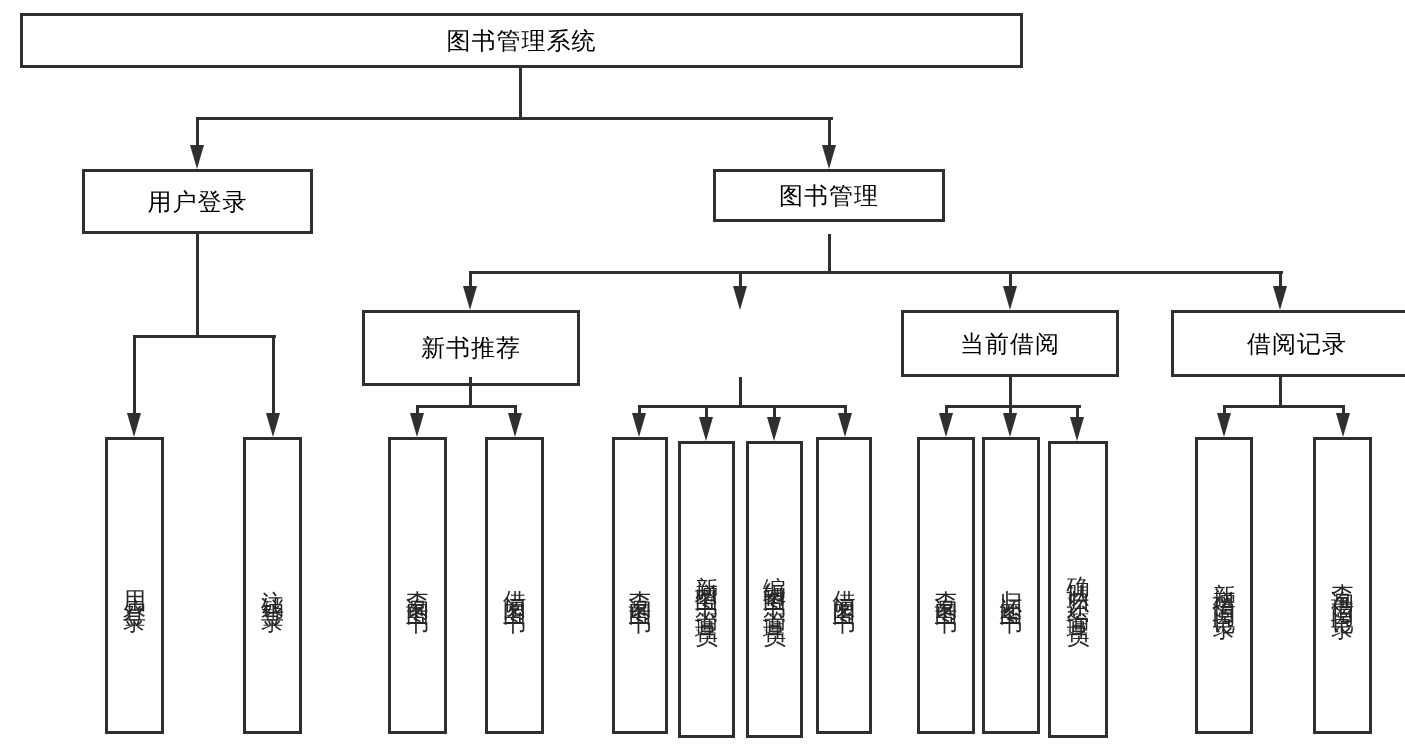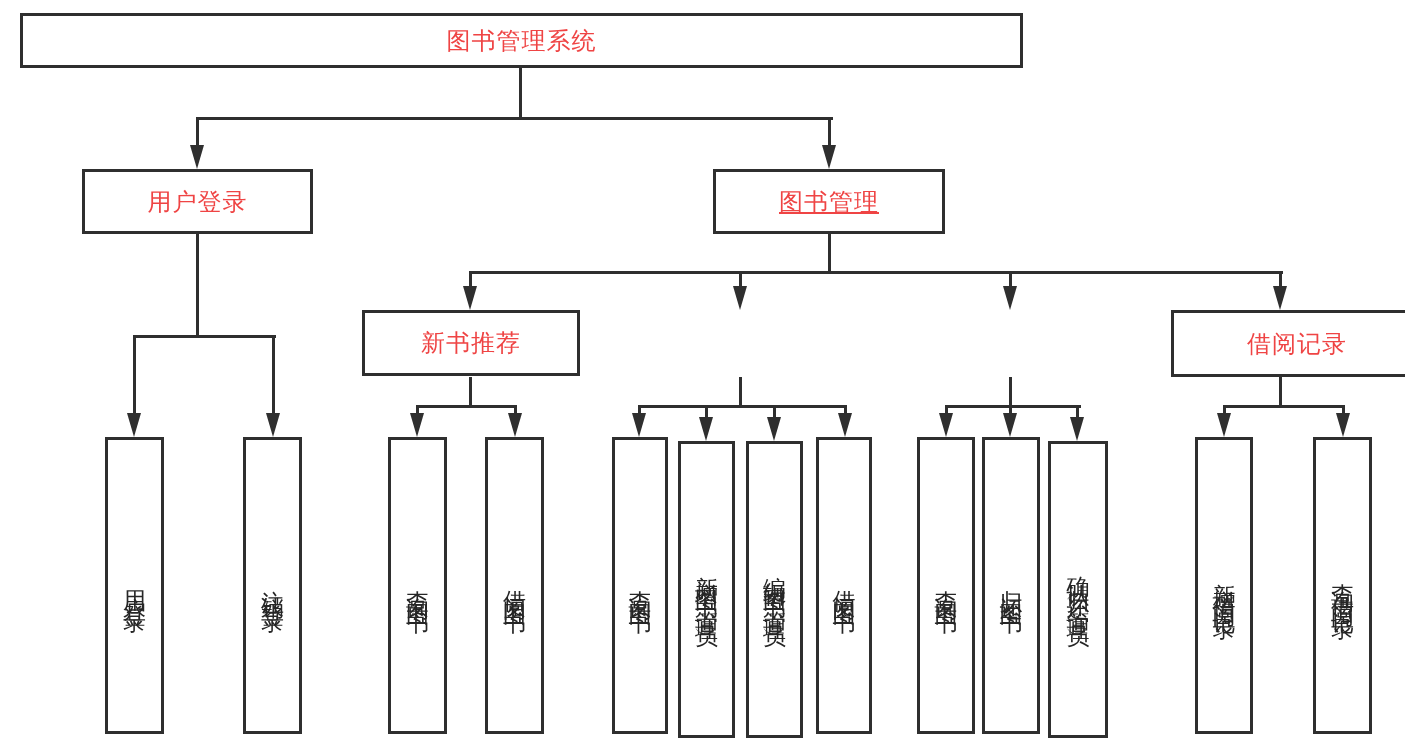--- a/index.html
+++ b/index.html
@@ -9,21 +9,21 @@
     background:#ffffff;
     font-family:"DejaVu Sans","Liberation Sans",sans-serif;
     overflow:hidden;
   }
   .node{
     position:absolute;
     box-sizing:border-box;
     background:#ffffff;
     border:3px solid #2f2f2f;
     display:flex;align-items:center;justify-content:center;
-    color:#ef4444;
+    color:#000000;
     font-size:24px;
     letter-spacing:1px;
     white-space:nowrap;
   }
   .leaf{
     position:absolute;
     box-sizing:border-box;
     background:#ffffff;
     border:3px solid #2f2f2f;
     display:flex;align-items:center;justify-content:center;
@@ -65,21 +65,21 @@
   <div class="vl" style="left:519px;top:68px;height:52px;"></div>
   <div class="hl" style="left:196px;top:117px;width:637px;"></div>
   <div class="vl" style="left:196px;top:117px;height:32px;"></div>
   <div class="ah" style="left:190px;top:145px;"></div>
   <div class="vl" style="left:828px;top:117px;height:32px;"></div>
   <div class="ah" style="left:822px;top:145px;"></div>
 
   <div class="node" style="left:82px;top:169px;width:231px;height:65px;">
     <span>用户登录</span>
   </div>
-  <div class="node" style="left:713px;top:169px;width:232px;height:65px;text-decoration:underline;">
+  <div class="node" style="left:713px;top:169px;width:232px;height:53px;">
     <span>图书管理</span>
   </div>
 
   <div class="vl" style="left:196px;top:234px;height:104px;"></div>
   <div class="hl" style="left:133px;top:335px;width:143px;"></div>
   <div class="vl" style="left:133px;top:335px;height:82px;"></div>
   <div class="ah" style="left:127px;top:413px;"></div>
   <div class="vl" style="left:272px;top:335px;height:82px;"></div>
   <div class="ah" style="left:266px;top:413px;"></div>
 
@@ -87,22 +87,25 @@
   <div class="hl" style="left:469px;top:271px;width:814px;"></div>
   <div class="vl" style="left:469px;top:271px;height:18px;"></div>
   <div class="ah" style="left:463px;top:286px;"></div>
   <div class="vl" style="left:739px;top:271px;height:18px;"></div>
   <div class="ah" style="left:733px;top:286px;"></div>
   <div class="vl" style="left:1009px;top:271px;height:18px;"></div>
   <div class="ah" style="left:1003px;top:286px;"></div>
   <div class="vl" style="left:1279px;top:271px;height:18px;"></div>
   <div class="ah" style="left:1273px;top:286px;"></div>
 
-  <div class="node" style="left:362px;top:310px;width:218px;height:66px;">
+  <div class="node" style="left:362px;top:310px;width:218px;height:76px;">
     <span>新书推荐</span>
+  </div>
+  <div class="node" style="left:901px;top:310px;width:218px;height:67px;">
+    <span>当前借阅</span>
   </div>
   <div class="node" style="left:1171px;top:310px;width:252px;height:67px;">
     <span>借阅记录</span>
   </div>
 
   <div class="vl" style="left:469px;top:377px;height:31px;"></div>
   <div class="hl" style="left:416px;top:405px;width:101px;"></div>
   <div class="vl" style="left:416px;top:405px;height:12px;"></div>
   <div class="ah" style="left:410px;top:413px;"></div>
   <div class="vl" style="left:514px;top:405px;height:12px;"></div>

